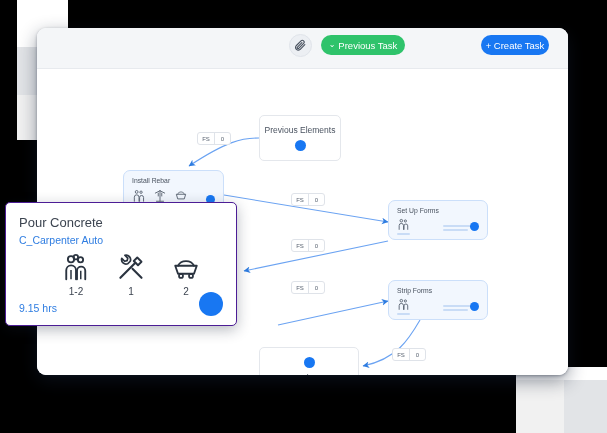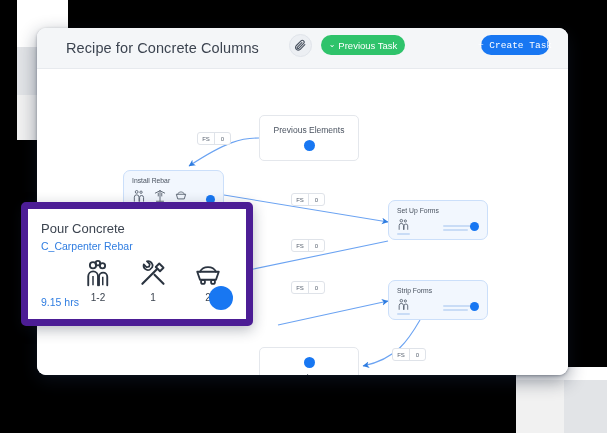--- a/index.html
+++ b/index.html
@@ -108,21 +108,21 @@
     display: flex;
     align-items: center;
     justify-content: center;
     white-space: nowrap;
     box-sizing: border-box;
     border: none;
     font-family: "Liberation Sans", sans-serif;
   }
   .tb-connect { left: 284px; width: 84px; background: #2fc36b; }
   .tb-auto    { left: 372px; width: 68px; background: #3acb7a; }
-  .tb-create  { left: 444px; width: 68px; background: #1877f2; font-family: Liberation Mono, monospace; }
+  .tb-create  { left: 444px; width: 68px; background: #1877f2; }
   .tb-caret { margin-right: 3px; font-size: 8px; line-height: 1; }
 
   
   .canvas {
     position: absolute;
     left: 0; top: 41px;
     width: 531px; height: 306px;
     background: #ffffff;
     overflow: hidden;
   }
@@ -147,21 +147,21 @@
   .node-simple .lbl {
     font-size: 8.5px;
     color: #4a5360;
     white-space: nowrap;
   }
   .dot {
     width: 11px; height: 11px;
     border-radius: 50%;
     background: #1877f2;
   }
-  .node-prev { left: 222px; top: 46px; width: 100px; height: 46px; }
+  .node-prev { left: 222px; top: 46px; width: 82px; height: 46px; }
   .node-prev .lbl { margin-bottom: 5px; }
   .node-next { left: 222px; top: 278px; width: 100px; height: 46px; }
   .node-next .lbl { margin-top: 5px; }
 
   
   .task-card {
     position: absolute;
     background: #f2f7fe;
     border: 1px solid #cbdffa;
     border-radius: 7px;
@@ -241,24 +241,24 @@
   }
   .fs-badge .fs-t { width: 16px; }
   .fs-badge .fs-v {
     width: 15px;
     border-left: 1px solid #dfe3e9;
   }
 
   
   .detail-card {
     position: absolute;
-    left: 21px; top: 202px;
+    left: 5px; top: 202px;
     width: 232px; height: 124px;
     background: #ffffff;
-    border: 7px solid #4c1d95;
+    border: 1px solid #4c1d95;
     border-radius: 5px;
     box-sizing: border-box;
     box-shadow: 0 4px 14px rgba(20,30,50,0.30);
   }
   .dc-title {
     position: absolute;
     left: 13px; top: 12px;
     font-size: 13px;
     color: #3c4450;
     white-space: nowrap;
@@ -310,21 +310,20 @@
 <div class="bg-gray-a"></div>
 <div class="bg-gray-b"></div>
 <div class="bg-white-strip"></div>
 <div class="bg-br-white"></div>
 <div class="bg-br-light"></div>
 <div class="bg-br-gray"></div>
 
 <div class="window">
 
   <div class="titlebar">
-    <div class="window-title">Recipe for Concrete Columns</div>
 
     <div class="clip-btn">
       <svg width="13" height="13" viewBox="0 0 24 24">
         <path d="M20 10.5 11 19.5a5 5 0 0 1-7-7l9-9a3.3 3.3 0 0 1 4.7 4.7l-9 9a1.6 1.6 0 0 1-2.3-2.3l8.2-8.2" fill="none" stroke="#4a5360" stroke-width="2.1" stroke-linecap="round" stroke-linejoin="round"></path>
       </svg>
     </div>
 
     <div class="tb-btn tb-connect">
       <span class="tb-caret">⌄</span>
       <span>Previous Task</span>
@@ -454,21 +453,21 @@
         <i style="width:25px"></i>
       </div>
       <div class="tc-dot"></div>
     </div>
 
   </div>
 </div>
 
 <div class="detail-card">
   <div class="dc-title">Pour Concrete</div>
-  <div class="dc-sub">C_Carpenter Rebar</div>
+  <div class="dc-sub">C_Carpenter Auto</div>
 
   <div class="dc-icons">
     <div class="dc-ic">
       <svg width="30" height="30" viewBox="0 0 24 24">
         <circle cx="8" cy="5" r="2.5" fill="none" stroke="#2b3440" stroke-width="1.5"></circle>
         <circle cx="15.6" cy="5.4" r="2.1" fill="none" stroke="#2b3440" stroke-width="1.5"></circle>
         <circle cx="11.9" cy="3.3" r="1.8" fill="none" stroke="#2b3440" stroke-width="1.5"></circle>
         <path d="M4.2 21v-7.2a3.9 3.9 0 0 1 7.8 0V21" fill="none" stroke="#2b3440" stroke-width="1.5" stroke-linecap="round"></path>
         <path d="M12.8 21v-6.8a3.3 3.3 0 0 1 6.6 0V21" fill="none" stroke="#2b3440" stroke-width="1.5" stroke-linecap="round"></path>
         <path d="M8 13.5V21M15.8 14.2V21" fill="none" stroke="#2b3440" stroke-width="1.2"></path>

